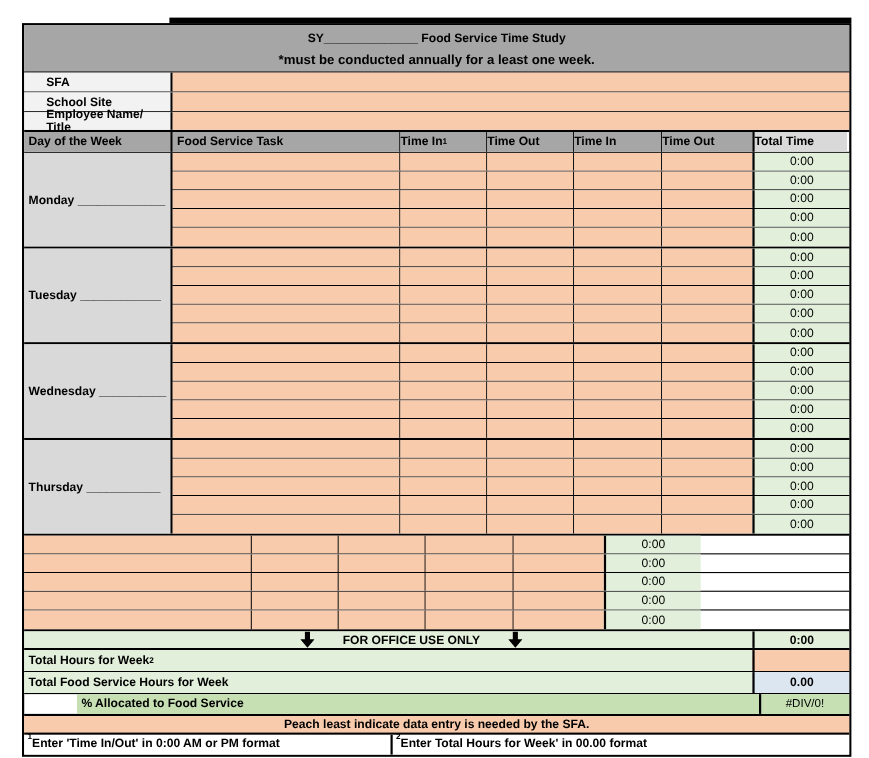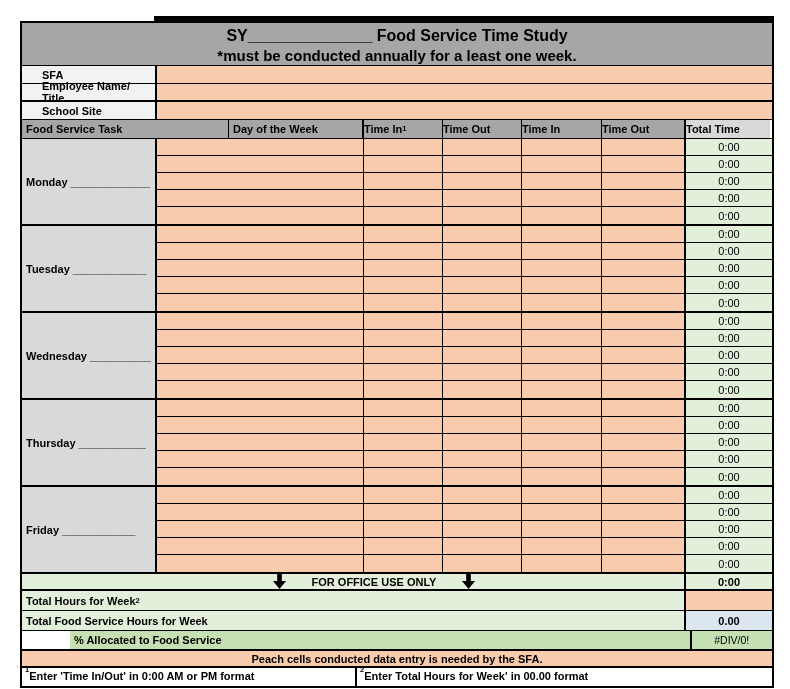--- a/index.html
+++ b/index.html
@@ -3,22 +3,22 @@
 <meta charset="utf-8">
 <style>
   html,body{margin:0;padding:0;background:#ffffff;}
   body{width:790px;height:689px;font-family:"Liberation Sans",sans-serif;color:#000;}
   .sheet{position:relative;width:750px;margin:21px 0 0 20px;border:2px solid #000;background:#fff;box-sizing:content-box;}
   .top-bar{position:absolute;top:-7px;left:132px;right:-2px;height:5px;background:#000;}
   *{box-sizing:border-box;}
 
   
   .title-block{height:43px;background:#a6a6a6;border-bottom:1px solid #000;text-align:center;padding-top:6px;}
-  .title-line{font-weight:bold;font-size:16px;line-height:13px;}
-  .subtitle-line{font-weight:bold;font-size:15px;margin-top:5px;}
+  .title-line{font-weight:bold;font-size:11px;line-height:13px;}
+  .subtitle-line{font-weight:bold;font-size:12px;margin-top:5px;}
 
   
   .info-row{display:flex;height:18px;border-bottom:1px solid #000;}
   .info-row.last{border-bottom:2px solid #000;}
   .info-label{width:135px;background:#f2f2f2;border-right:2px solid #000;font-weight:bold;font-size:11px;display:flex;align-items:center;padding-left:20px;}
   .info-input{flex:1;background:#f8cbad;}
 
   
   .col-header{display:flex;height:19px;border-bottom:1px solid #000;}
   .col-header .hc{background:#a6a6a6;font-weight:bold;font-size:11px;display:flex;align-items:center;border-right:1px solid #000;}
@@ -73,32 +73,32 @@
 
   <div class="title-block">
     <div class="title-line">SY______________  Food Service Time Study</div>
     <div class="subtitle-line">*must be conducted annually for a least one week.</div>
   </div>
 
   <div class="info-row">
     <div class="info-label">SFA</div>
     <div class="info-input"></div>
   </div>
+  <div class="info-row">
+    <div class="info-label">School Site</div>
+    <div class="info-input"></div>
+  </div>
   <div class="info-row last">
     <div class="info-label">Employee Name/ Title</div>
     <div class="info-input"></div>
   </div>
-  <div class="info-row">
-    <div class="info-label">School Site</div>
-    <div class="info-input"></div>
-  </div>
 
   <div class="col-header">
+    <div class="hc day">Day of the Week</div>
     <div class="hc task">Food Service Task</div>
-    <div class="hc day">Day of the Week</div>
     <div class="hc t1">
         <span>Time In</span>
         <sup>1</sup>
       </div>
     <div class="hc t2">Time Out</div>
     <div class="hc t3">Time In</div>
     <div class="hc t4">Time Out</div>
     <div class="hc total">Total Time</div>
   </div>
 
@@ -277,21 +277,20 @@
             <div class="cell task"></div>
             <div class="cell ti1"></div>
             <div class="cell to1"></div>
             <div class="cell ti2"></div>
             <div class="cell to2"></div>
             <div class="cell total">0:00</div>
           </div>
         </div>
       </div>
       <div class="day-group">
-        <div class="day-cell">Friday ____________</div>
         <div class="day-rows">
           <div class="data-row">
             <div class="cell task"></div>
             <div class="cell ti1"></div>
             <div class="cell to1"></div>
             <div class="cell ti2"></div>
             <div class="cell to2"></div>
             <div class="cell total">0:00</div>
           </div>
           <div class="data-row">
@@ -352,21 +351,21 @@
   </div>
   <div class="summary-row">
     <div class="summary-label">Total Food Service Hours for Week</div>
     <div class="summary-value blue">0.00</div>
   </div>
   <div class="summary-row allocated">
     <div class="summary-label">% Allocated to Food Service</div>
     <div class="summary-value green">#DIV/0!</div>
   </div>
 
-  <div class="note-row">Peach cells conducted data entry is needed by the SFA.</div>
+  <div class="note-row">Peach least indicate data entry is needed by the SFA.</div>
 
   <div class="foot-row">
     <div class="foot-cell f1">
         <sup>1</sup>
         <span> Enter 'Time In/Out' in 0:00 AM or PM format</span>
       </div>
     <div class="foot-cell f2">
         <sup>2</sup>
         <span> Enter Total Hours for Week' in 00.00 format</span>
       </div>

